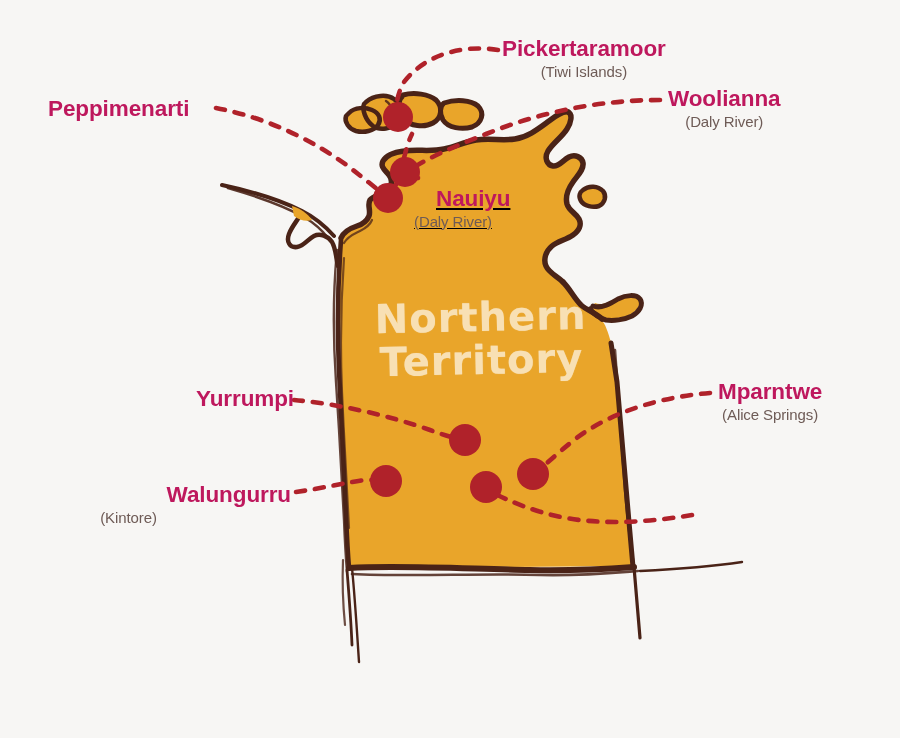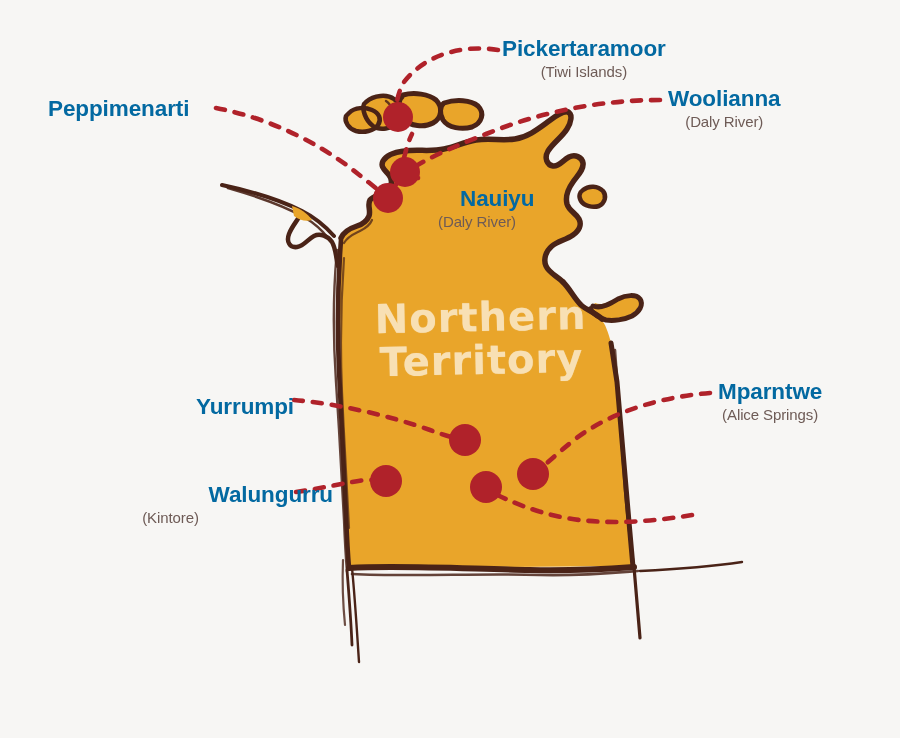--- a/index.html
+++ b/index.html
@@ -31,21 +31,21 @@
   }
   .label-block {
     position: absolute;
     line-height: 1.18;
     white-space: nowrap;
   }
   .label-primary {
     font-family: "Liberation Sans", sans-serif;
     font-weight: bold;
     font-size: 22.5px;
-    color: #0369a1;
+    color: #be185d;
     letter-spacing: -0.1px;
     display: block;
   }
   .label-secondary {
     font-family: "Liberation Sans", sans-serif;
     font-weight: normal;
     font-size: 15px;
     color: #6E5B56;
     letter-spacing: -0.1px;
     display: block;
@@ -229,33 +229,33 @@
 
   <div class="label-block align-left" style="left:668px; top:86px;">
     <span class="label-primary">Woolianna</span>
     <span class="label-secondary" style="display:block; text-align:center;">(Daly River)</span>
   </div>
 
   <div class="label-block align-left" style="left:48px; top:96px;">
     <span class="label-primary">Peppimenarti</span>
   </div>
 
-  <div class="label-block align-left" style="left:460px; top:186px;">
+  <div class="label-block align-left" style="left:436px; top:186px;text-decoration:underline;">
     <span class="label-primary">Nauiyu</span>
     <span class="label-secondary" style="display:block; text-align:left; margin-left:-22px;">(Daly River)</span>
   </div>
 
-  <div class="label-block align-right" style="left:0px; top:394px; width:294px; text-align:right;">
+  <div class="label-block align-right" style="left:0px; top:386px; width:294px; text-align:right;">
     <span class="label-primary" style="text-align:right;">Yurrumpi</span>
   </div>
 
   <div class="label-block align-left" style="left:718px; top:379px;">
     <span class="label-primary">Mparntwe</span>
     <span class="label-secondary" style="display:block; text-align:center;">(Alice Springs)</span>
   </div>
 
-  <div class="label-block align-right" style="left:0px; top:482px; width:291px; text-align:right;margin-left:42px;">
+  <div class="label-block align-right" style="left:0px; top:482px; width:291px; text-align:right;">
     <span class="label-primary" style="text-align:right;">Walungurru</span>
     <span class="label-secondary" style="display:block; text-align:center; padding-right:34px;">(Kintore)</span>
   </div>
 
 
 </div>
 
 </body></html>

